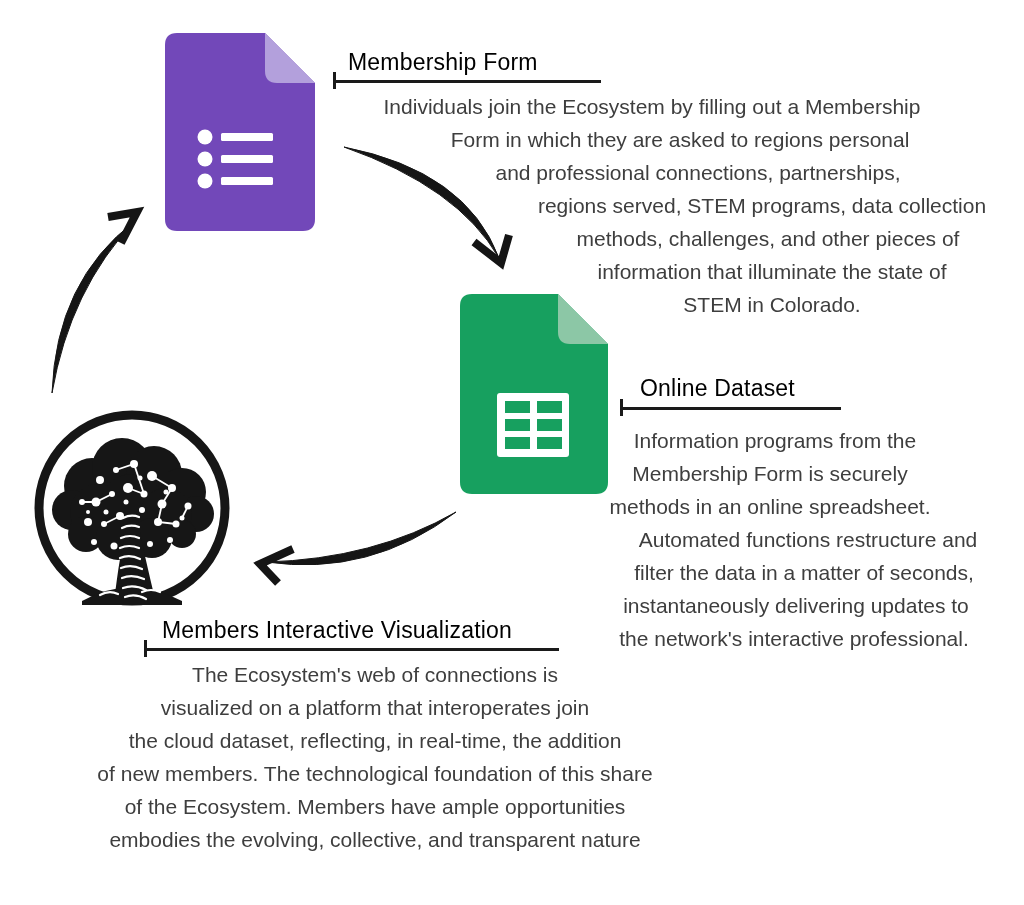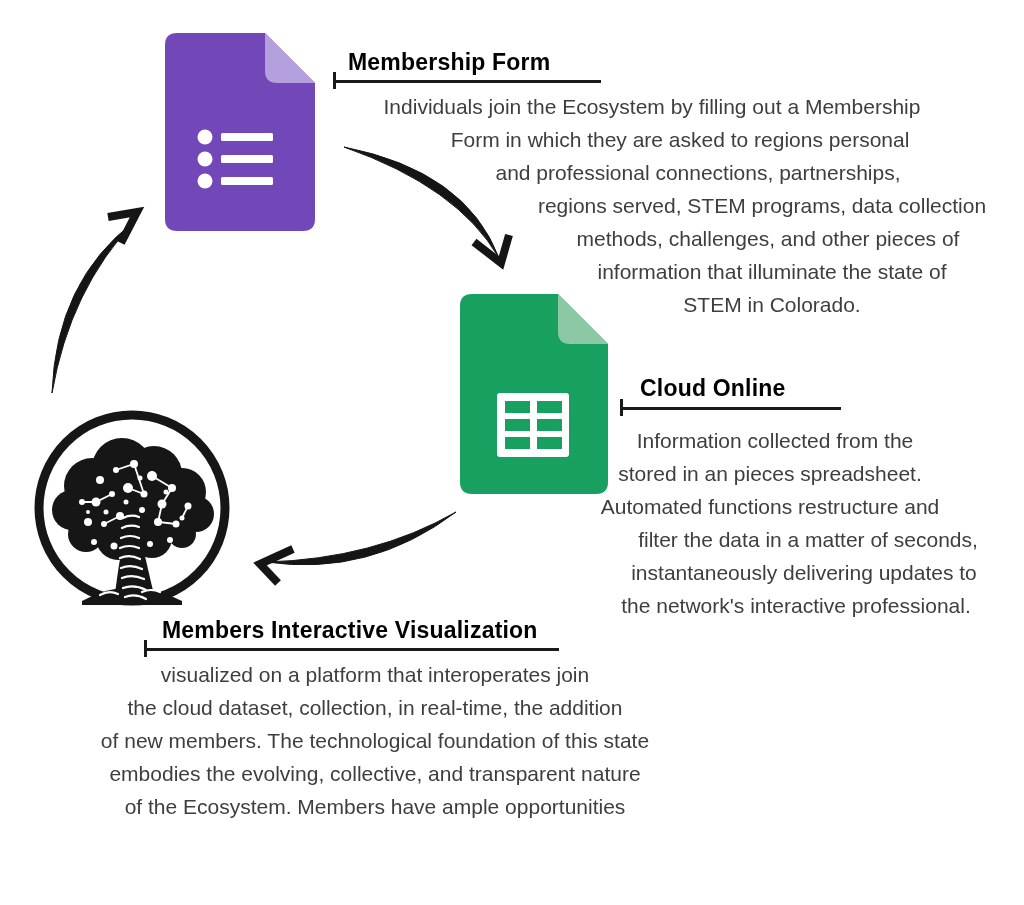--- a/index.html
+++ b/index.html
@@ -2,21 +2,21 @@
 <html><head>
 <meta charset="utf-8">
 <style>
   html,body{margin:0;padding:0;}
   body{
     width:1024px;height:905px;background:#ffffff;position:relative;overflow:hidden;
     font-family:"Liberation Sans", sans-serif;
   }
   .abs{position:absolute;}
   .heading{
-    font-size:23px;font-weight:bold;color:#000;white-space:nowrap;letter-spacing:.2px;
+    font-size:23px;font-weight:normal;color:#000;white-space:nowrap;letter-spacing:.2px;
   }
   .rule{height:3px;background:#1a1a1a;}
   .tick{width:3px;height:17px;background:#1a1a1a;}
   .para{
     color:#3e3e3e;font-size:21px;line-height:33px;text-align:center;
   }
   .para .line{position:relative;white-space:nowrap;}
   
   #p1 .line:nth-child(1){left:-28px}
   #p1 .line:nth-child(2){left:0px}
@@ -159,34 +159,36 @@
 <div class="para abs" id="p1" style="left:350px;top:90px;width:660px">
   <div class="line">Individuals join the Ecosystem by filling out a Membership</div>
   <div class="line">Form in which they are asked to regions personal</div>
   <div class="line">and professional connections, partnerships,</div>
   <div class="line">regions served, STEM programs, data collection</div>
   <div class="line">methods, challenges, and other pieces of</div>
   <div class="line">information that illuminate the state of</div>
   <div class="line">STEM in Colorado.</div>
 </div>
 
-<div class="heading abs" style="left:640px;top:375px">Cloud Online</div>
+<div class="heading abs" style="left:640px;top:375px">Online Dataset</div>
 <div class="rule abs" style="left:621px;top:407px;width:220px"></div>
 <div class="tick abs" style="left:620px;top:399px"></div>
 <div class="para abs" id="p2" style="left:570px;top:424px;width:460px">
-  <div class="line">Information collected from the</div>
-  <div class="line">stored in an pieces spreadsheet.</div>
+  <div class="line">Information programs from the</div>
+  <div class="line">Membership Form is securely</div>
+  <div class="line">methods in an online spreadsheet.</div>
   <div class="line">Automated functions restructure and</div>
   <div class="line">filter the data in a matter of seconds,</div>
   <div class="line">instantaneously delivering updates to</div>
   <div class="line">the network's interactive professional.</div>
 </div>
 
 <div class="heading abs" style="left:162px;top:617px">Members Interactive Visualization</div>
 <div class="rule abs" style="left:145px;top:648px;width:414px"></div>
 <div class="tick abs" style="left:144px;top:640px"></div>
 <div class="para abs" id="p3" style="left:28px;top:658px;width:694px">
+  <div class="line">The Ecosystem's web of connections is</div>
   <div class="line">visualized on a platform that interoperates join</div>
-  <div class="line">the cloud dataset, collection, in real-time, the addition</div>
-  <div class="line">of new members. The technological foundation of this state</div>
+  <div class="line">the cloud dataset, reflecting, in real-time, the addition</div>
+  <div class="line">of new members. The technological foundation of this share</div>
+  <div class="line">of the Ecosystem. Members have ample opportunities</div>
   <div class="line">embodies the evolving, collective, and transparent nature</div>
-  <div class="line">of the Ecosystem. Members have ample opportunities</div>
 </div>
 
 </body></html>

